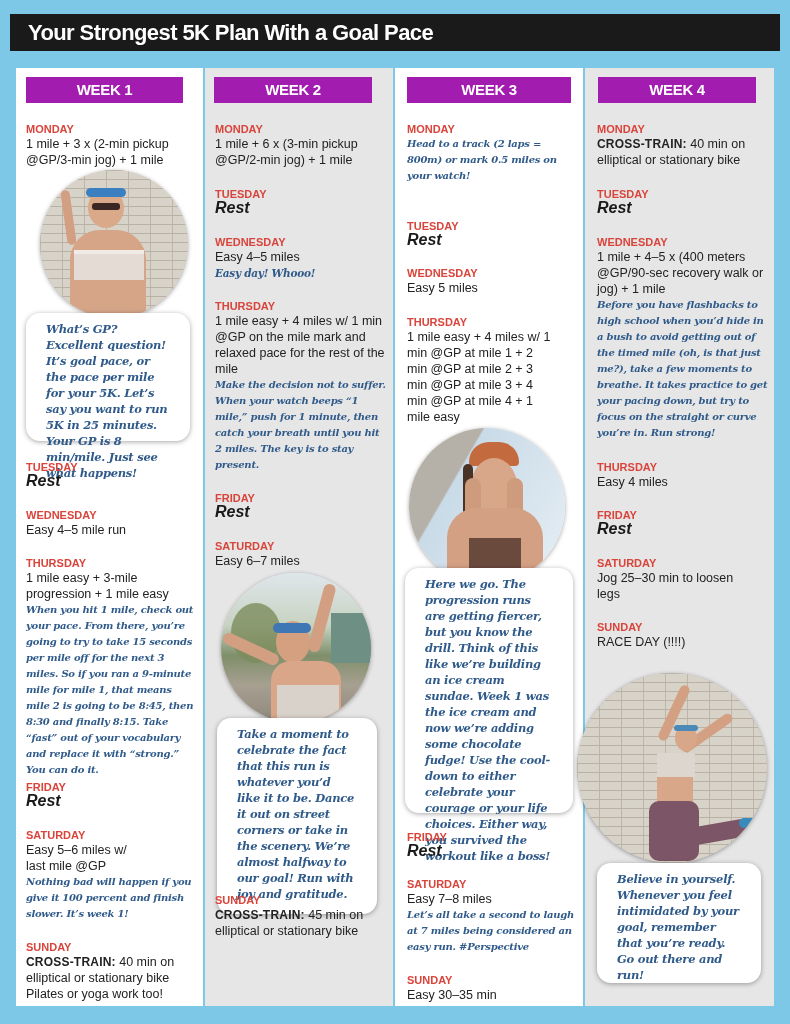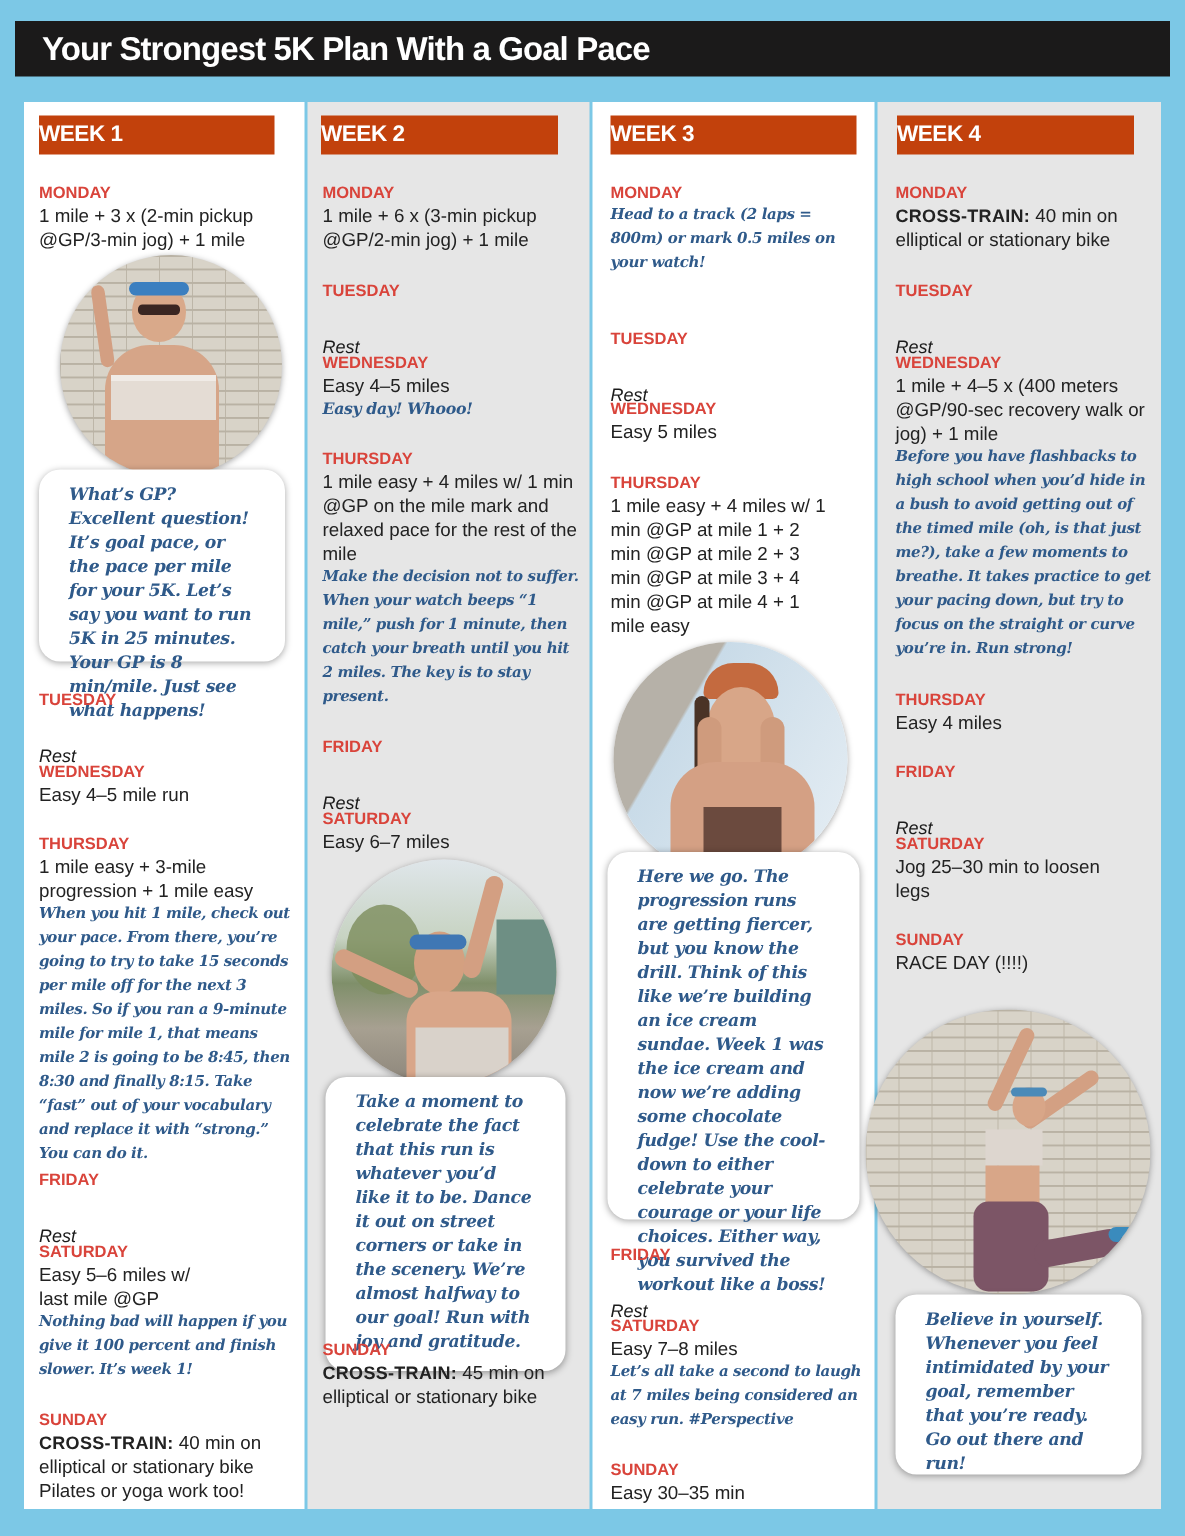--- a/index.html
+++ b/index.html
@@ -3,26 +3,26 @@
 <meta charset="utf-8">
 <style>
   * { box-sizing: border-box; margin: 0; padding: 0; }
   html, body { width: 790px; height: 1024px; overflow: hidden; }
   body { background: #7cc8e6; font-family: "Liberation Sans", sans-serif; position: relative; }
   .title-bar { position: absolute; left: 10px; top: 14px; width: 770px; height: 37px; background: #1b1a1a; color: #fff; }
   .title-bar h1 { font-family: "Liberation Sans", sans-serif; font-weight: 700; font-size: 22px; letter-spacing: -0.6px; line-height: 37px; padding-left: 18px; }
   .col { position: absolute; top: 68px; height: 938px; }
   .col.white { background: #ffffff; }
   .col.gray { background: #e6e6e6; }
-  .week-tag { position: absolute; top: 9px; height: 26px; background: #c2410c; color: #fff; text-align: left; font-weight: 700; font-size: 15px; line-height: 26px; letter-spacing: -0.3px; }
+  .week-tag { position: absolute; top: 9px; height: 26px; background: #a21caf; color: #fff; text-align: center; font-weight: 700; font-size: 15px; line-height: 26px; letter-spacing: -0.3px; }
   .day { position: absolute; }
   .day-name { color: #d9443b; font-weight: 700; font-size: 11px; line-height: 13px; letter-spacing: 0; }
   .day-text { color: #222; font-size: 12.5px; line-height: 16px; }
   .day-text .small-caps { font-size: 12px; font-weight: 700; letter-spacing: 0.2px; }
-  .rest { color: #1a1a1a; font-weight: 400; font-style: italic; font-size: 12px; line-height: 14px; margin-top: 23px; }
+  .rest { color: #1a1a1a; font-weight: 700; font-style: italic; font-size: 16px; line-height: 14px; }
   .note { color: #2f5a8a; font-family: "DejaVu Serif", "Liberation Serif", serif; font-style: italic; font-size: 10.5px; line-height: 16px; font-weight: 700; letter-spacing: -0.25px; }
   .photo { position: absolute; border-radius: 50%; box-shadow: 0 1px 4px rgba(0,0,0,0.35); overflow: hidden; }
   .bubble { position: absolute; background: #fff; border-radius: 14px; box-shadow: 0 1px 5px rgba(0,0,0,0.35); padding: 8px 20px; }
   .bubble .note { font-size: 11.5px; line-height: 16px; }
   .brick { background-color: #d8d3c8;
     background-image:
       linear-gradient(#b9b2a4 1px, transparent 1px),
       linear-gradient(90deg, #bdb6a8 1px, transparent 1px);
     background-size: 22px 9px, 22px 18px; }
   .figure { position: absolute; }

